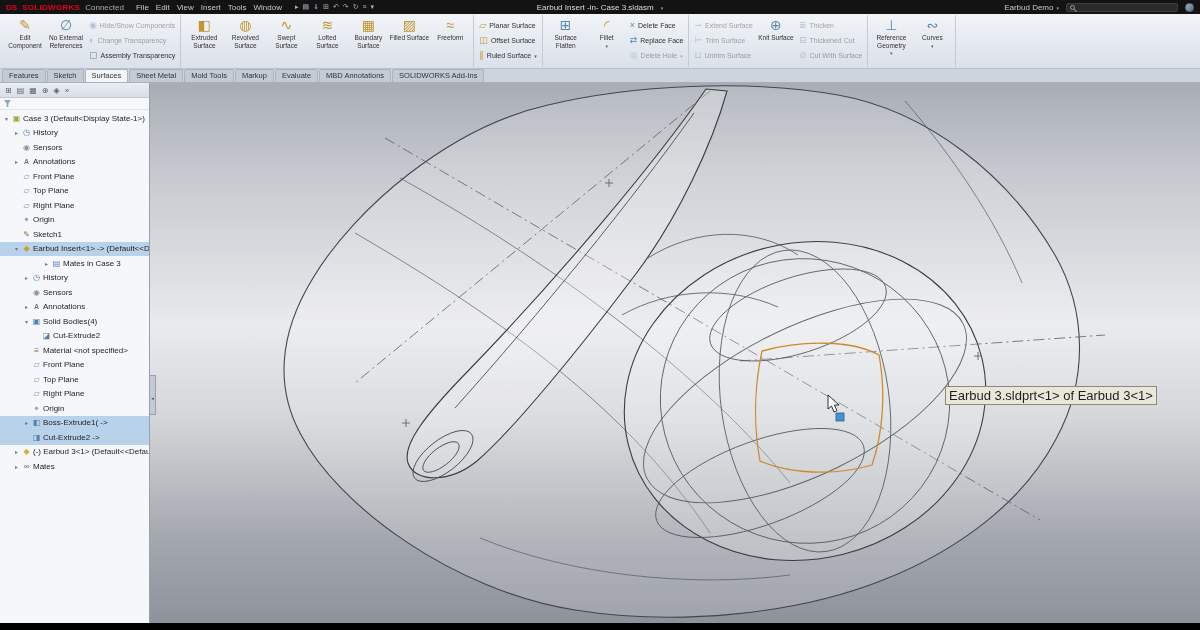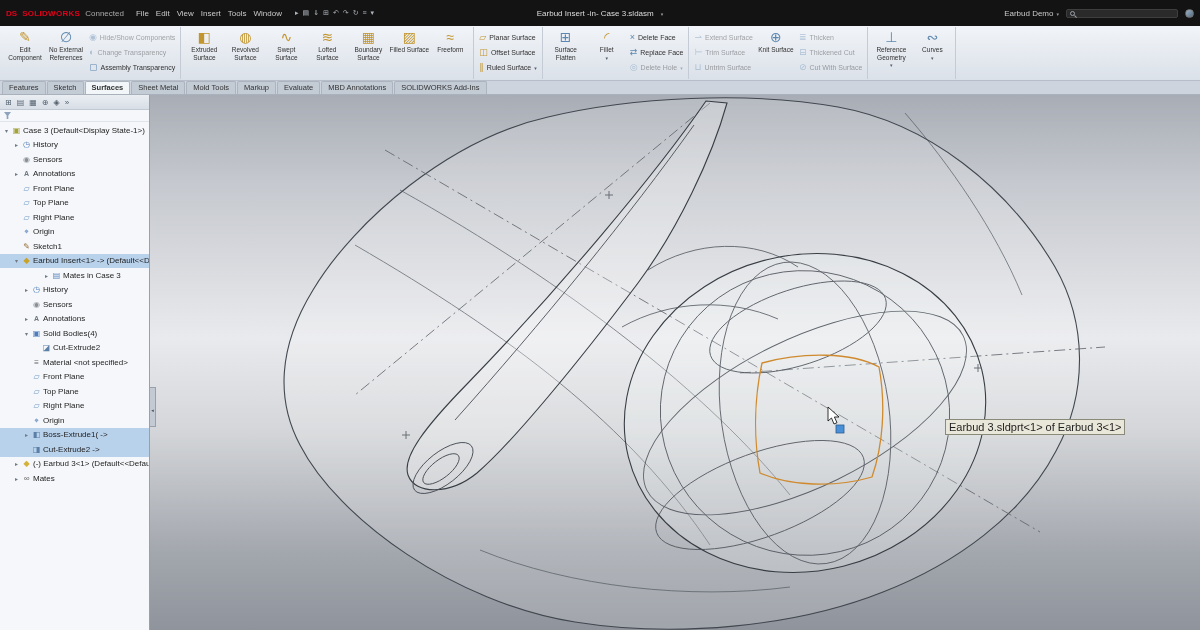--- a/index.html
+++ b/index.html
@@ -1,20 +1,20 @@
 <!DOCTYPE html>
 <html><head>
 <meta charset="utf-8">
 <style>
   *{box-sizing:border-box;margin:0;padding:0}
   html,body{width:1200px;height:630px;overflow:hidden;background:#000;
     font-family:"Liberation Sans","DejaVu Sans",sans-serif;-webkit-font-smoothing:antialiased}
 
   
-  .titlebar{height:26px;background:#131313;display:flex;align-items:center;gap:5px;
+  .titlebar{height:14px;background:#131313;display:flex;align-items:center;gap:5px;
     padding:0 6px;color:#c9c9c9;font-size:8px;position:relative;white-space:nowrap}
   .logo-mark{color:#e2001a;font-weight:bold;font-size:8px}
   .logo-brand{color:#e2001a;font-weight:bold;letter-spacing:.3px}
   .logo-edition{color:#a9a9a9;margin-right:4px}
   .menu-bar{display:flex;gap:1px}
   .menu-item{padding:0 3px;cursor:default}
   .quick-toolbar{display:flex;gap:2px;margin-left:4px}
   .qicon{font-size:7px;color:#aeb4bb;padding:0 1px}
   .doc-title{position:absolute;left:50%;transform:translateX(-50%);display:flex;align-items:center;gap:7px;color:#ddd}
   .tb-right{margin-left:auto;display:flex;align-items:center;gap:7px}
@@ -39,21 +39,21 @@
   .rstack{display:flex;flex-direction:column;justify-content:flex-start;gap:2px;padding:3px 2px}
   .rsmall{display:flex;align-items:center;gap:3px;font-size:7px;color:#303030;height:13px;white-space:nowrap;cursor:default}
   .rsicon{font-size:9px;line-height:9px}
   .tone-gold{color:#c2952f}
   .tone-blue{color:#5d87ae}
 
   
   .tabbar{height:14px;background:#cdd4dd;display:flex;align-items:flex-end;gap:1px;padding:0 2px;border-bottom:1px solid #a9b1bc}
   .ctab{font-size:7.5px;color:#333;padding:1px 6px 2px;background:#c3cbd5;border:1px solid #acb4bf;border-bottom:none;
     border-radius:2px 2px 0 0;cursor:default;white-space:nowrap}
-  .ctab.active{background:#f3f6f9;font-weight:bold}
+  .ctab.active{background:#f3f6f9;font-weight:normal}
 
   
   .content{display:flex;height:540px;background:#fff}
   .sidepanel{width:150px;flex:none;background:#f5f7fa;border-right:1px solid #98a0ab;display:flex;flex-direction:column;overflow:hidden}
   .panel-tabs{height:15px;background:linear-gradient(#eaeef3,#d8dee6);border-bottom:1px solid #c2c9d2;
     display:flex;align-items:center;gap:5px;padding:0 5px;font-size:8px;color:#52606e}
   .ptab{cursor:default}
   .filter-row{height:12px;display:flex;align-items:center;gap:3px;padding:0 4px;border-bottom:1px solid #e0e5eb}
   .funnel{width:7px;height:7px;background:#8fa3bd;clip-path:polygon(0 0,100% 0,62% 50%,62% 100%,38% 100%,38% 50%)}
   .tree{flex:1;padding-top:1px;overflow:hidden}
@@ -78,22 +78,22 @@
   .ti-material-icon::before{content:"≡";color:#666}
   .ti-boss-extrude-icon::before{content:"◧";color:#5b7fa6}
   .ti-cut-extrude-icon::before{content:"◨";color:#5b7fa6}
   .ti-mates-icon::before{content:"∞";color:#666}
   .tlabel{overflow:hidden}
 
   
   .viewport{flex:1;position:relative;overflow:hidden;
     background:linear-gradient(180deg,#a8adb5 0%,#c5c8ce 16%,#e9eaed 45%,#d4d6d9 62%,#a2a6ad 85%,#8e929a 100%)}
   .viewport svg{position:absolute;left:0;top:0}
-  .tooltip{position:absolute;left:795px;top:324px;background:#e9e7d9;border:1px solid #8a8a7a;
-    font-size:11px;color:#1f1f1f;padding:1px 3px;white-space:nowrap;z-index:3}
+  .tooltip{position:absolute;left:795px;top:303px;background:#e9e7d9;border:1px solid #8a8a7a;
+    font-size:13px;color:#1f1f1f;padding:1px 3px;white-space:nowrap;z-index:3}
   .splitter-tab{position:absolute;left:0;top:292px;width:6px;height:40px;background:#c3cad4;border:1px solid #98a0ab;
     border-left:none;display:flex;align-items:center;justify-content:center;z-index:3;cursor:pointer}
   .chev-left::after{content:"◂";font-size:5px;color:#44505c}
 
   .bottombar{height:8px;background:#000}
 </style>
 </head>
 <body>
 
 <div class="titlebar">

